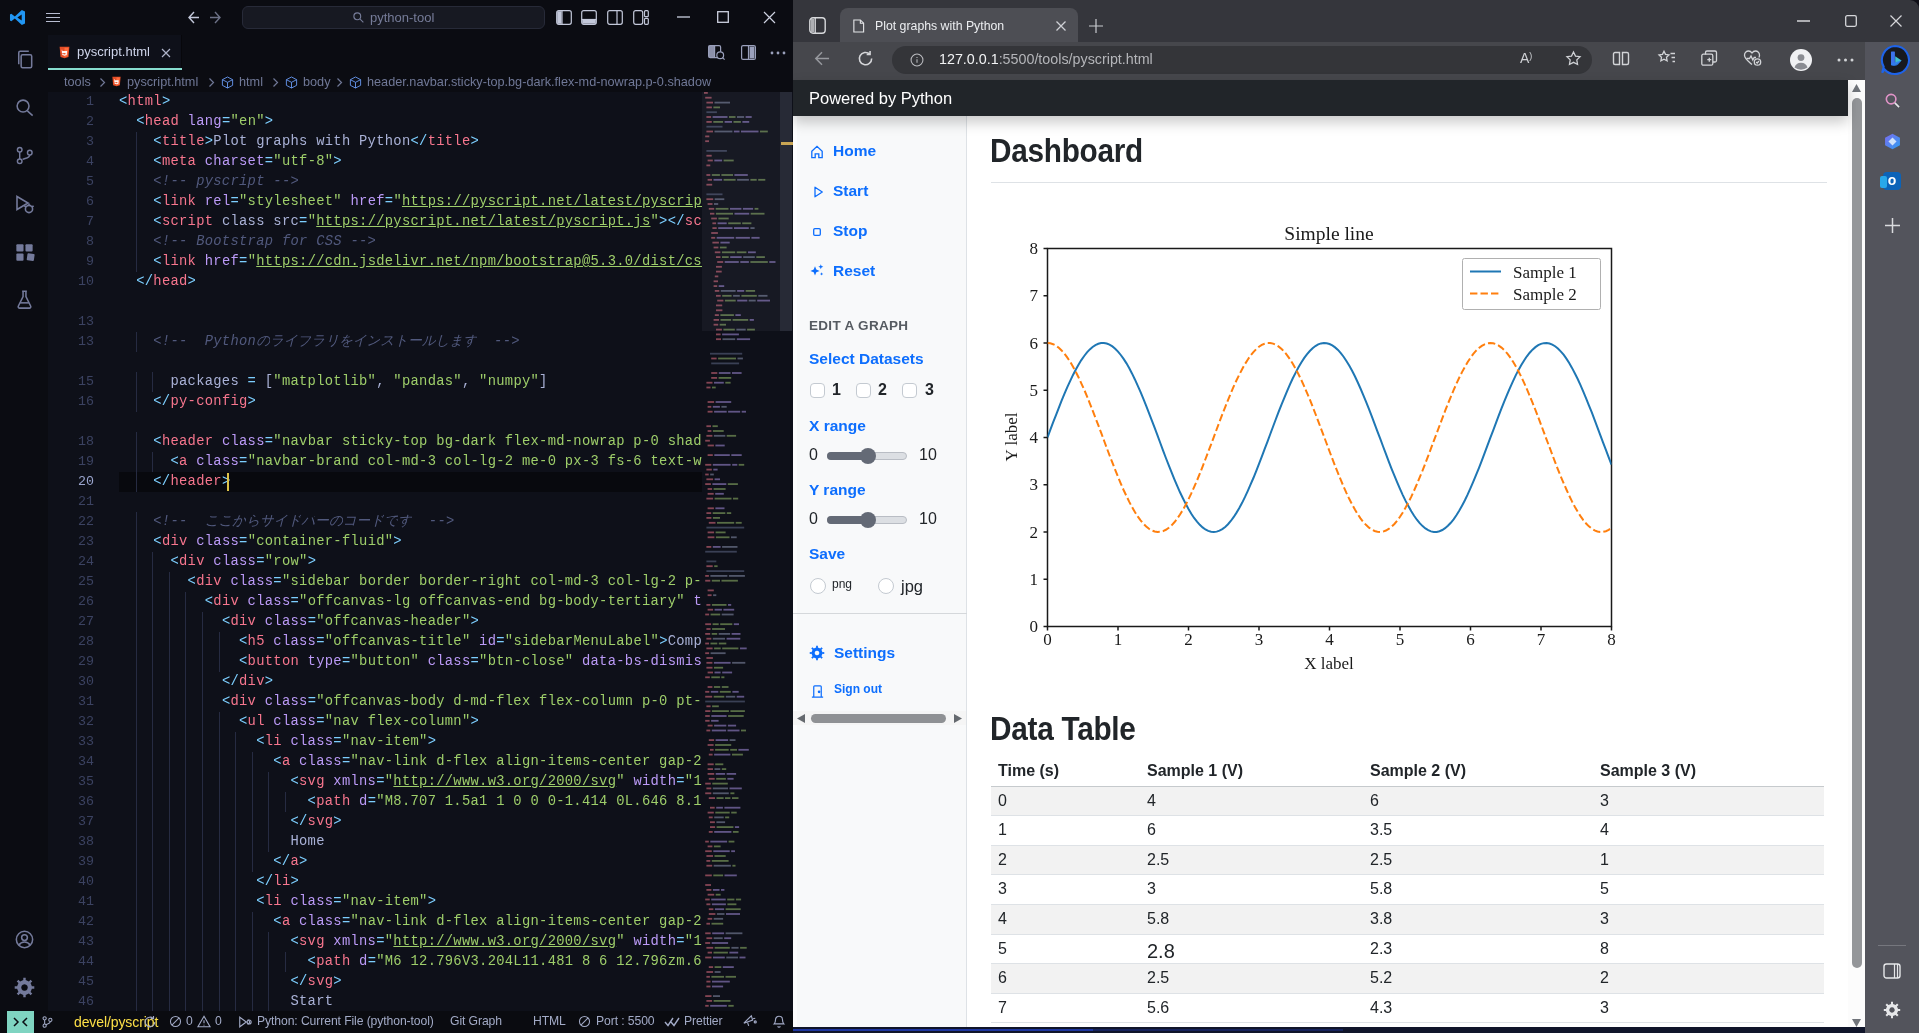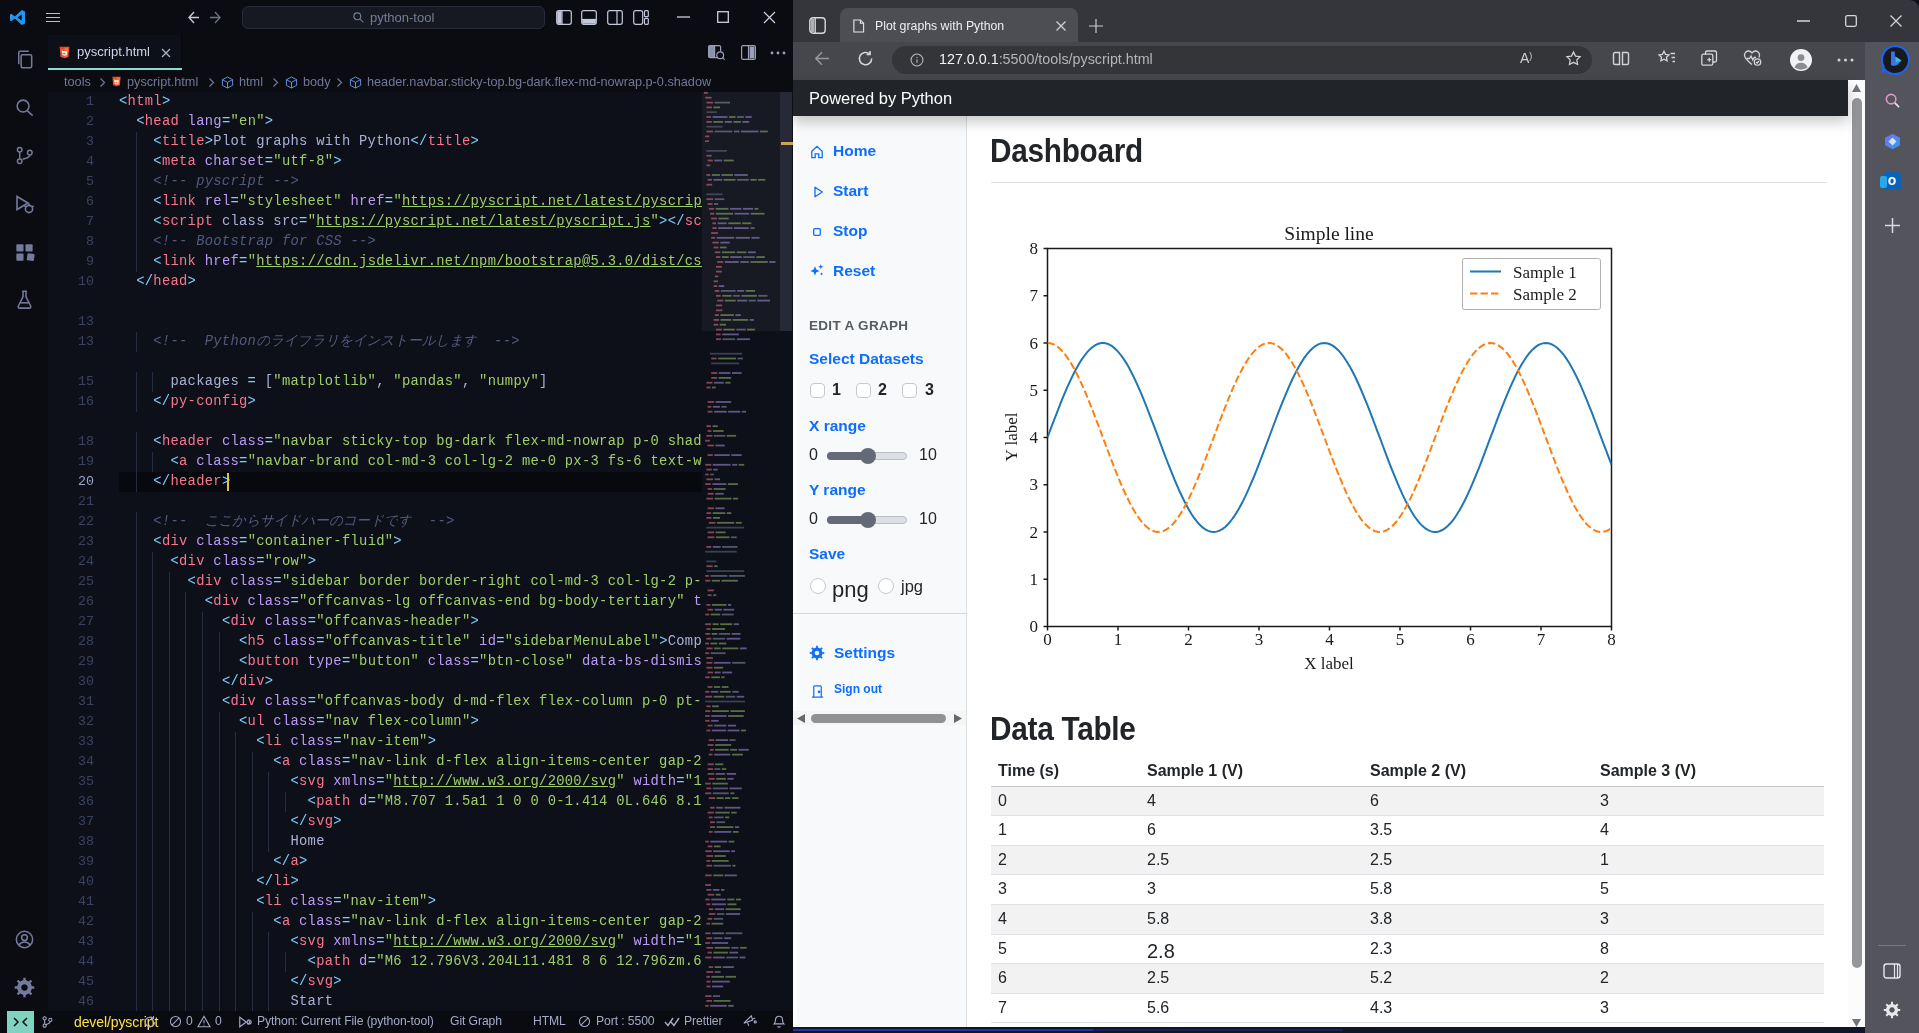--- a/index.html
+++ b/index.html
@@ -921,21 +921,21 @@
     <div class="abs" style="left:67px;top:448px;width:16px;height:16px;background:#646a76;border-radius:50%"></div>
     <div class="abs" style="left:126px;top:446px;font-size:16px;color:#212529">10</div>
 <div class="abs" style="left:16px;top:481px;font-size:15.5px;font-weight:700;color:#0d6efd">Y range</div>
 <div class="abs" style="left:16px;top:510px;font-size:16px;color:#212529">0</div>
     <div class="abs" style="left:34px;top:516px;width:80px;height:8px;background:#dcdfe3;border:0.5px solid #b9bdc4;border-radius:4px"></div>
     <div class="abs" style="left:34px;top:516px;width:42px;height:8px;background:#646a76;border-radius:4px 0 0 4px"></div>
     <div class="abs" style="left:67px;top:512px;width:16px;height:16px;background:#646a76;border-radius:50%"></div>
     <div class="abs" style="left:126px;top:510px;font-size:16px;color:#212529">10</div>
 <div class="abs" style="left:16px;top:545px;font-size:15.5px;font-weight:700;color:#0d6efd">Save</div>
 <div class="abs" style="left:17px;top:578px;width:16px;height:16px;background:#fff;border:1px solid #c4cad1;border-radius:50%"></div>
-<div class="abs" style="left:39px;top:577px;font-size:22px;color:#212529">png</div>
+<div class="abs" style="left:39px;top:577px;font-size:12px;color:#212529">png</div>
 <div class="abs" style="left:85px;top:578px;width:16px;height:16px;background:#fff;border:1px solid #c4cad1;border-radius:50%"></div>
 <div class="abs" style="left:108px;top:577px;font-size:16.5px;color:#212529">jpg</div>
 <div class="abs" style="left:0;top:613px;width:174px;height:1px;background:#d5d8db"></div>
 <svg class="abs" style="left:16px;top:645px" width="16" height="16" viewBox="0 0 16 16">
       <path d="M13.43 7.13 L15.24 7.10 L15.24 8.90 L13.43 8.87 L12.46 11.22 L13.76 12.49 L12.49 13.76 L11.22 12.46 L8.87 13.43 L8.90 15.24 L7.10 15.24 L7.13 13.43 L4.78 12.46 L3.51 13.76 L2.24 12.49 L3.54 11.22 L2.57 8.87 L0.76 8.90 L0.76 7.10 L2.57 7.13 L3.54 4.78 L2.24 3.51 L3.51 2.24 L4.78 3.54 L7.13 2.57 L7.10 0.76 L8.90 0.76 L8.87 2.57 L11.22 3.54 L12.49 2.24 L13.76 3.51 L12.46 4.78Z M8.00 5.70 a2.30 2.30 0 1 0 0.01 0Z" fill="#0d6efd" fill-rule="evenodd"></path>
     </svg>
     <div class="abs" style="left:41px;top:644px;font-size:15.5px;font-weight:700;color:#0d6efd">Settings</div>
 <svg class="abs" style="left:17px;top:684px" width="15" height="15" viewBox="0 0 16 16">
       <g fill="none" stroke="#0d6efd" stroke-width="1.3">
         <path d="M4 14V3a1 1 0 0 1 1-1h6a1 1 0 0 1 1 1v11M2 14h12"></path>

